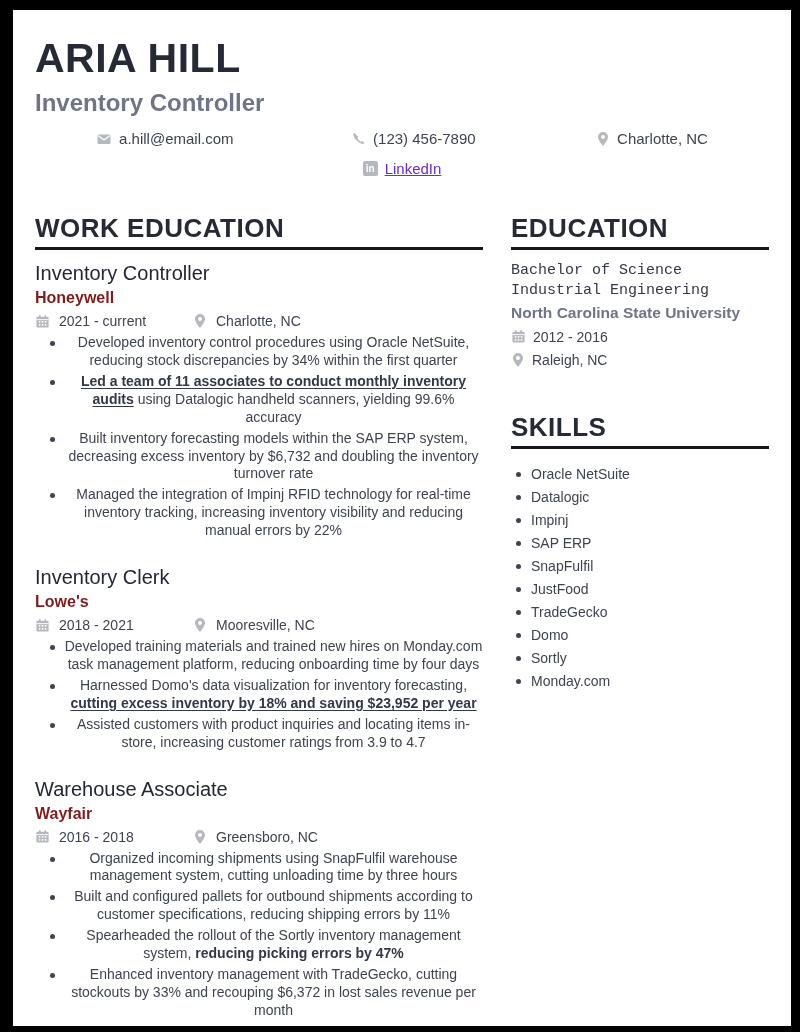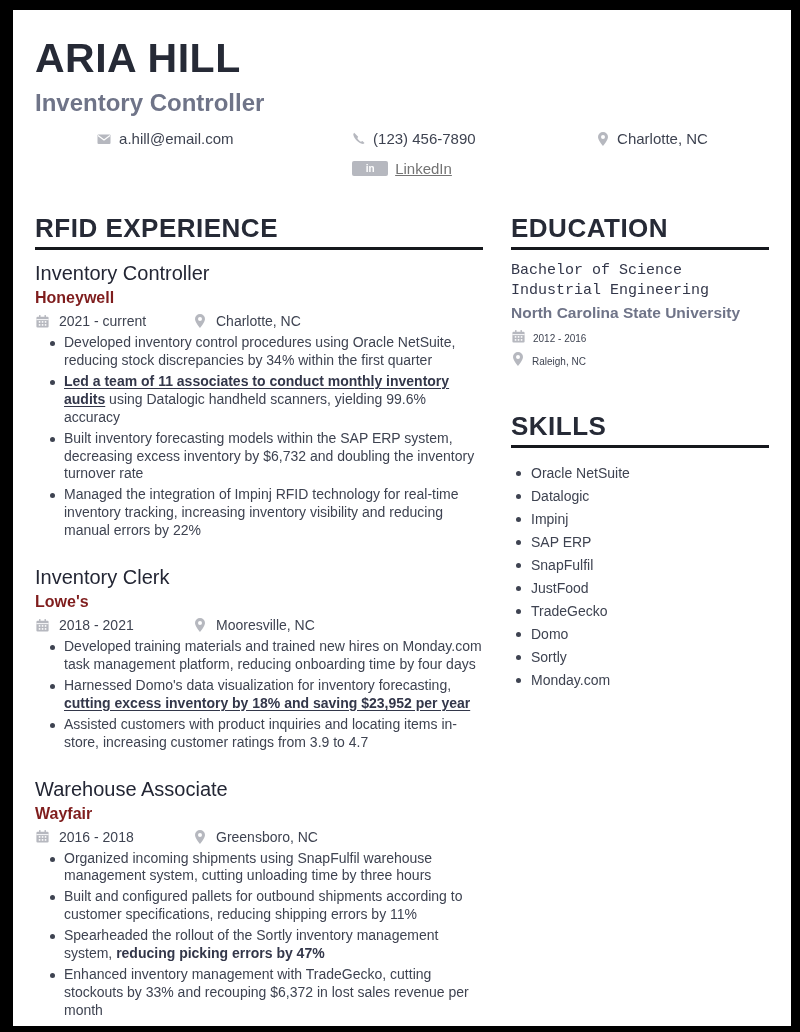--- a/index.html
+++ b/index.html
@@ -26,57 +26,57 @@
   .contact-row {
     display: flex; align-items: center;
     margin-top: 13px; font-size: 15px; color: #3e4351; justify-content: center;
   }
   .contact-item { display: flex; align-items: center; gap: 7px; }
   .contact-item.email { width: 255px; }
   .contact-item.phone { width: 245px; }
   .icon { display: inline-flex; flex: 0 0 auto; }
   .icon svg { display: block; }
   .li-badge {
-    width: 36px; height: 15px; background: #b6b8bf; border-radius: 2px;
+    width: 15px; height: 15px; background: #b6b8bf; border-radius: 2px;
     color: #fff; font-size: 10px; font-weight: 700; line-height: 15px;
     text-align: center; display: inline-block;
   }
-  a.link { color: #737373; text-decoration: underline; }
+  a.link { color: #6d28d9; text-decoration: underline; }
   
   .main { display: flex; gap: 28px; margin-top: 36px; }
   .col-left { flex: 0 0 448px; }
   .col-right { flex: 1; min-width: 0; }
   .section-heading {
     font-size: 26px; font-weight: 800; letter-spacing: .5px;
     color: #262a36; border-bottom: 3px solid #16181d;
     padding-bottom: 3px;
   }
   
   .job { margin-top: 12px; margin-bottom: 26px; }
   .job-title { font-size: 20px; font-weight: 400; color: #232634; }
   .company { font-size: 16px; font-weight: 700; color: #7f1d1d; margin-top: 4px; }
   .meta { display: flex; align-items: center; margin-top: 6px; font-size: 14px; }
   .meta-item { display: flex; align-items: center; gap: 9px; }
   .meta-item.dates { width: 158px; }
   ul.bullets { list-style: none; margin-top: 5px; }
   ul.bullets li {
     position: relative; padding-left: 29px; margin-bottom: 3px;
-    font-size: 14px; line-height: 1.28;
+    font-size: 14px; line-height: 1.28; text-align: center;
   }
   ul.bullets li::before {
     content: ""; position: absolute; left: 15px; top: 7px;
     width: 5px; height: 5px; border-radius: 50%; background: #3e4351;
   }
   .seg-b { font-weight: 700; color: #33374a; }
   .seg-u { text-decoration: underline; text-underline-offset: 2px; }
   
   .edu-block { margin-top: 11px; }
   .edu-line { font-size: 15px; line-height: 1.32; color: #33374a; font-family: Liberation Mono, monospace; }
   .edu-school { font-size: 15.5px; font-weight: 700; color: #6f7488; margin-top: 3px; }
-  .edu-meta { display: flex; align-items: flex-end; gap: 7px; font-size: 10px; margin-top: 7px; }
+  .edu-meta { display: flex; align-items: flex-start; gap: 7px; font-size: 14px; margin-top: 7px; }
   
   .skills-section { margin-top: 44px; }
   ul.skill-list { list-style: none; margin-top: 16px; }
   ul.skill-list li {
     position: relative; padding-left: 20px; margin-bottom: 5px;
     font-size: 14px; line-height: 1.0; padding-top: 2px; padding-bottom: 2px;
   }
   ul.skill-list li::before {
     content: ""; position: absolute; left: 5px; top: 7px;
     width: 5px; height: 5px; border-radius: 50%; background: #3e4351;
@@ -123,21 +123,21 @@
       <span class="icon">
         <span class="li-badge">in</span>
       </span>
       <a class="link" href="#">LinkedIn</a>
     </span>
   </div>
 
   <div class="main">
 
     <div class="col-left">
-      <h2 class="section-heading">RFID EXPERIENCE</h2>
+      <h2 class="section-heading">WORK EDUCATION</h2>
       <div id="jobs-container">
   <section class="job">
     <h3 class="job-title">Inventory Controller</h3>
     <div class="company">Honeywell</div>
     <div class="meta">
       <span class="meta-item dates">
         <span class="icon">
           <svg width="15" height="15" viewBox="0 0 16 16">
                     <rect x="1.5" y="3" width="13" height="11.5" rx="1.2" fill="#b6b8bf"></rect>
                     <rect x="4.3" y="1.2" width="1.6" height="3" fill="#b6b8bf"></rect>

